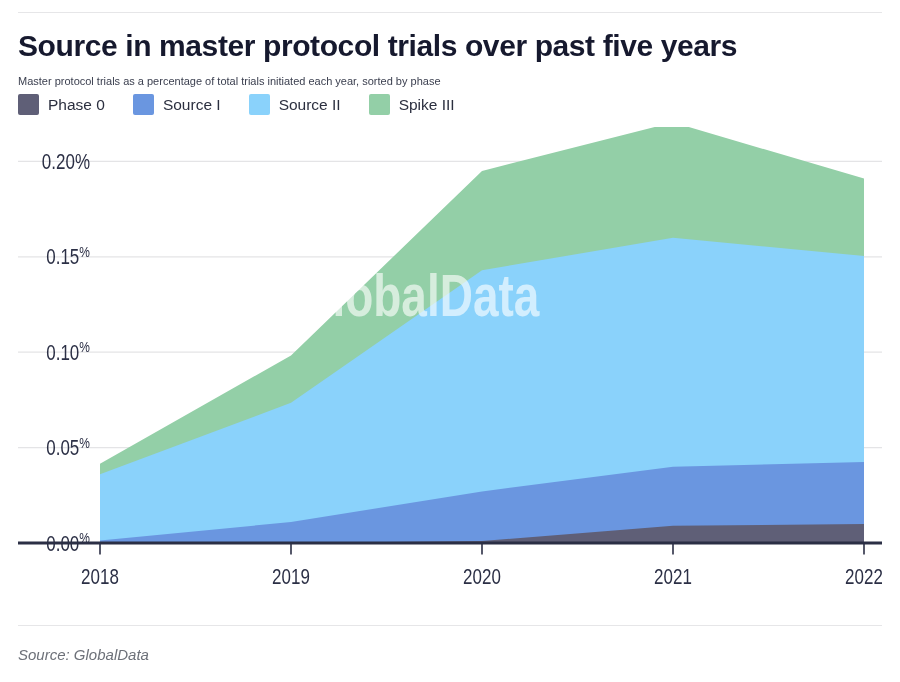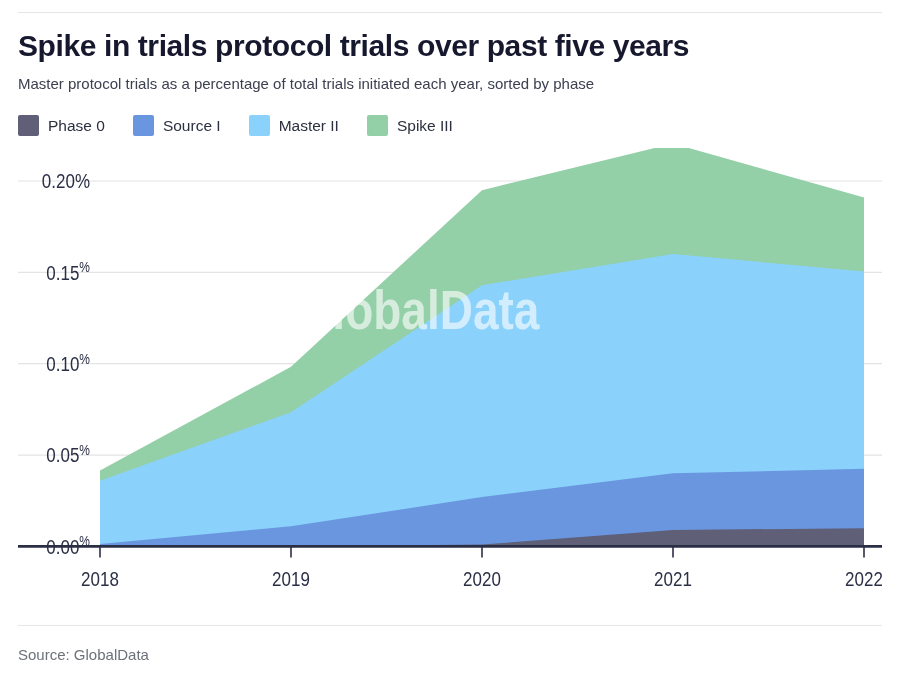--- a/index.html
+++ b/index.html
@@ -21,70 +21,71 @@
   #rule-top { margin-top:12px; }
   #rule-bottom { margin-top:0px; }
 
   #header { flex:none; padding:16px 0 0 0; }
   #chart-title {
     font-size:30px; font-weight:bold; letter-spacing:-0.4px;
     color:#16192e; line-height:1.12; margin:0 0 0 0;
     white-space:nowrap;
   }
   #chart-subtitle {
-    font-size:15px; color:#3c4050; margin-top:12px;
+    font-size:11px; color:#3c4050; margin-top:12px;
     line-height:1.25; white-space:nowrap;
   }
 
   #legend {
     flex:none; display:flex; align-items:center; gap:28px;
-    margin-top:22px; margin-bottom:6px;
+    margin-top:6px; margin-bottom:6px;
   }
   .legend-item { display:flex; align-items:center; gap:9px; }
   .legend-swatch { width:21px; height:21px; border-radius:2px; flex:none; }
   .legend-label { font-size:15.5px; color:#2b2f3f; white-space:nowrap; }
 
   #plot-wrap {
     position:relative; flex:1 1 auto; min-height:0;
     margin-top:6px;
   }
   #plot-svg { display:block; width:100%; height:100%; }
 
   #footer {
     flex:none; display:flex; align-items:center;
     height:56px;
+    font-style:italic;
   }
   #source-text { font-size:15px; color:#6d7179; }
 
   .wm { font-family:"Liberation Sans", sans-serif; font-weight:bold; }
 </style>
 </head>
 <body>
 
 <div id="card">
 
   <div class="rule" id="rule-top"></div>
 
   <div id="header">
-    <h1 id="chart-title">Spike in trials protocol trials over past five years</h1>
+    <h1 id="chart-title">Source in master protocol trials over past five years</h1>
     <div id="chart-subtitle">Master protocol trials as a percentage of total trials initiated each year, sorted by phase</div>
   </div>
 
   <div id="legend">
     <div class="legend-item">
       <span class="legend-swatch" style="background:#5f5f77"></span>
       <span class="legend-label">Phase 0</span>
     </div>
     <div class="legend-item">
       <span class="legend-swatch" style="background:#6a96e0"></span>
       <span class="legend-label">Source I</span>
     </div>
     <div class="legend-item">
       <span class="legend-swatch" style="background:#8ad2fb"></span>
-      <span class="legend-label">Master II</span>
+      <span class="legend-label">Source II</span>
     </div>
     <div class="legend-item">
       <span class="legend-swatch" style="background:#93cfa7"></span>
       <span class="legend-label">Spike III</span>
     </div>
   </div>
 
   <div id="plot-wrap">
     <svg id="plot-svg" viewBox="0 0 864 390" preserveAspectRatio="none">
 

